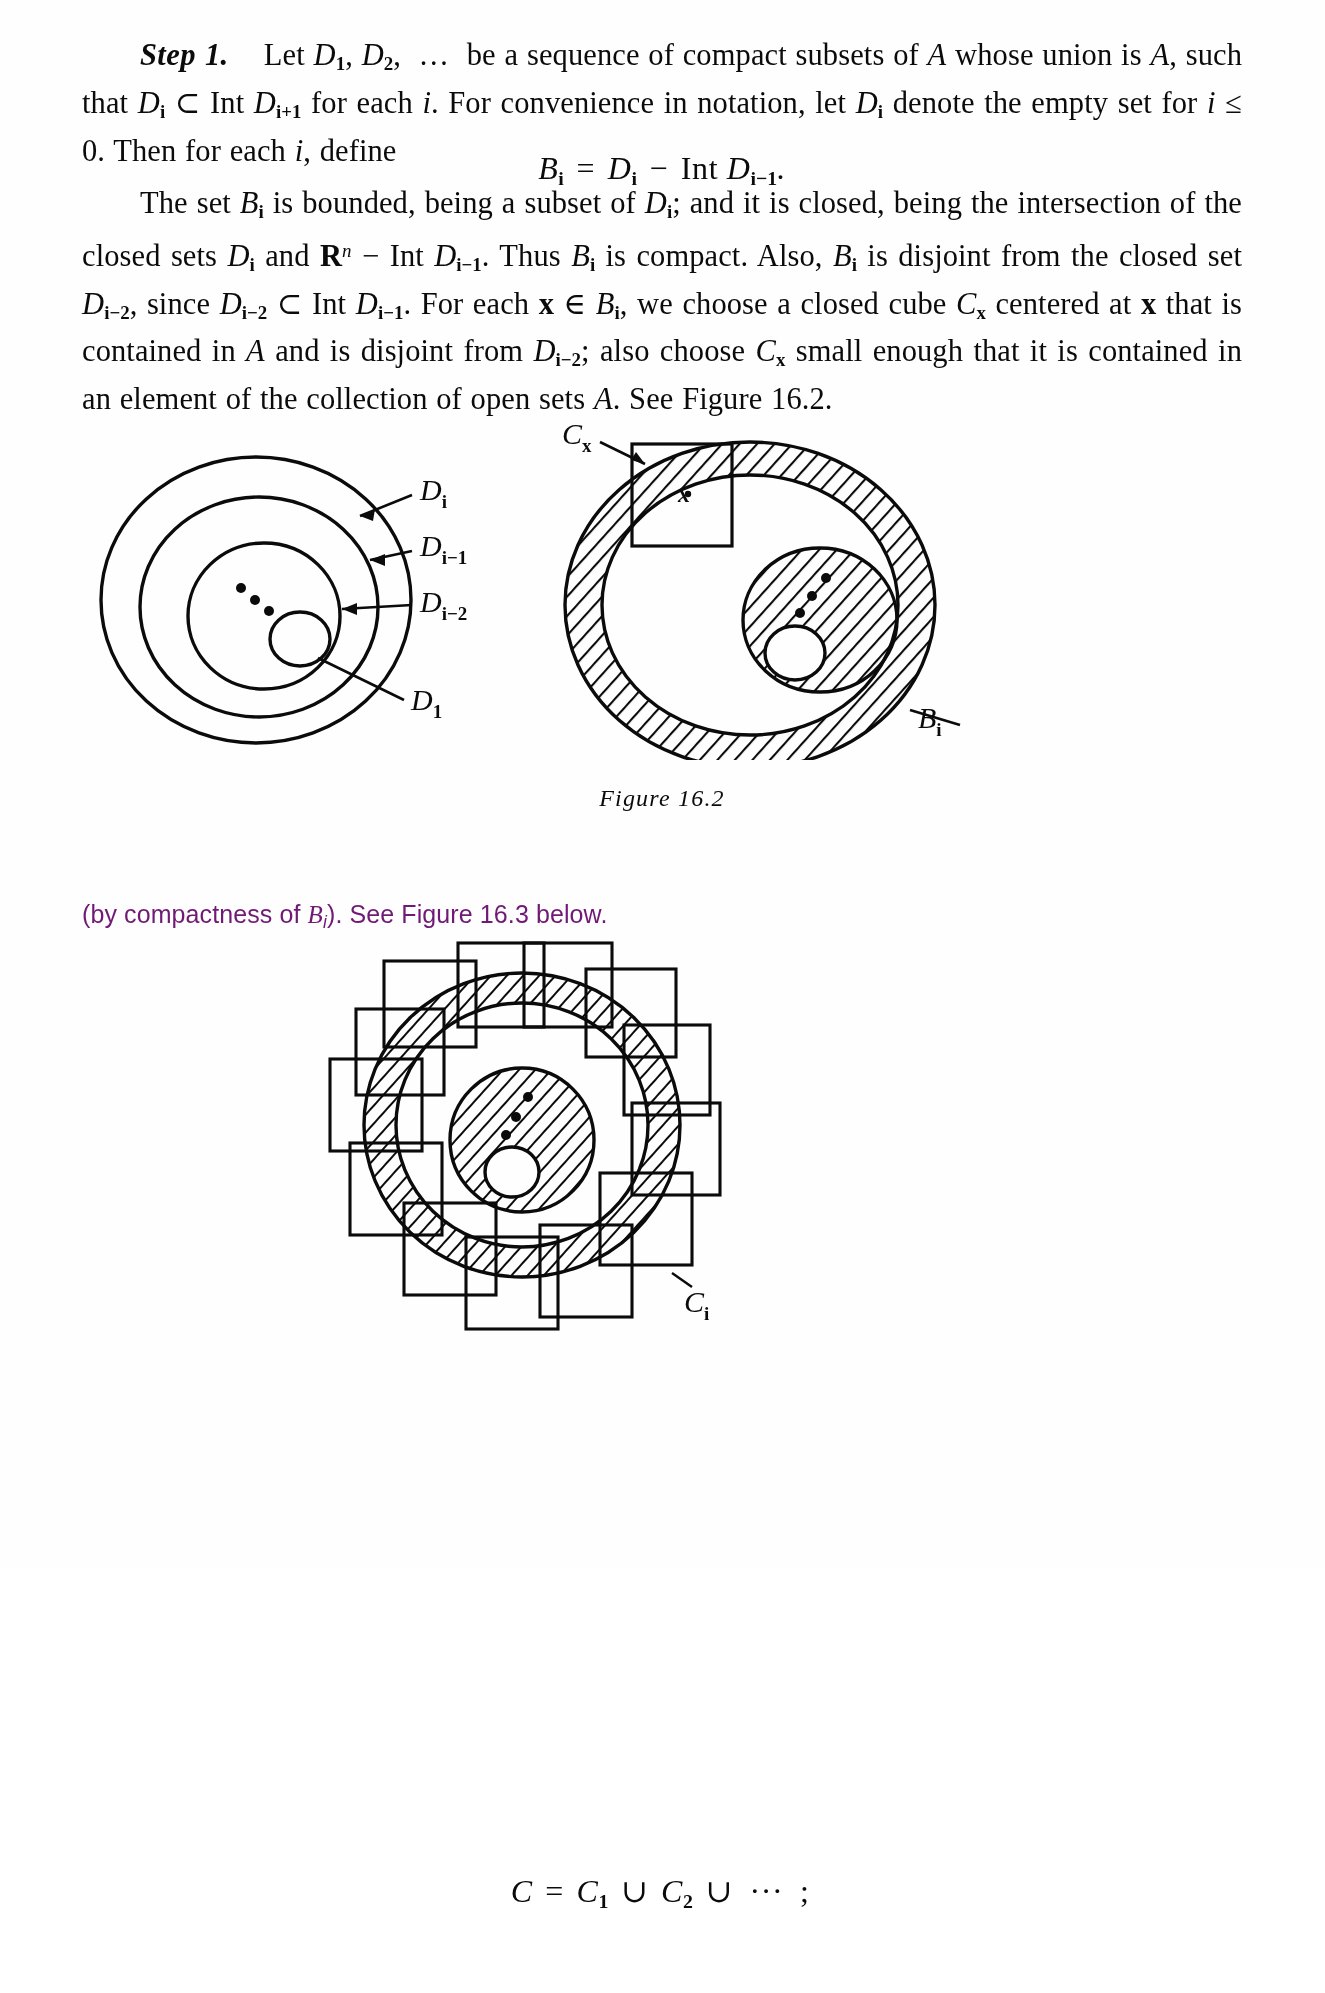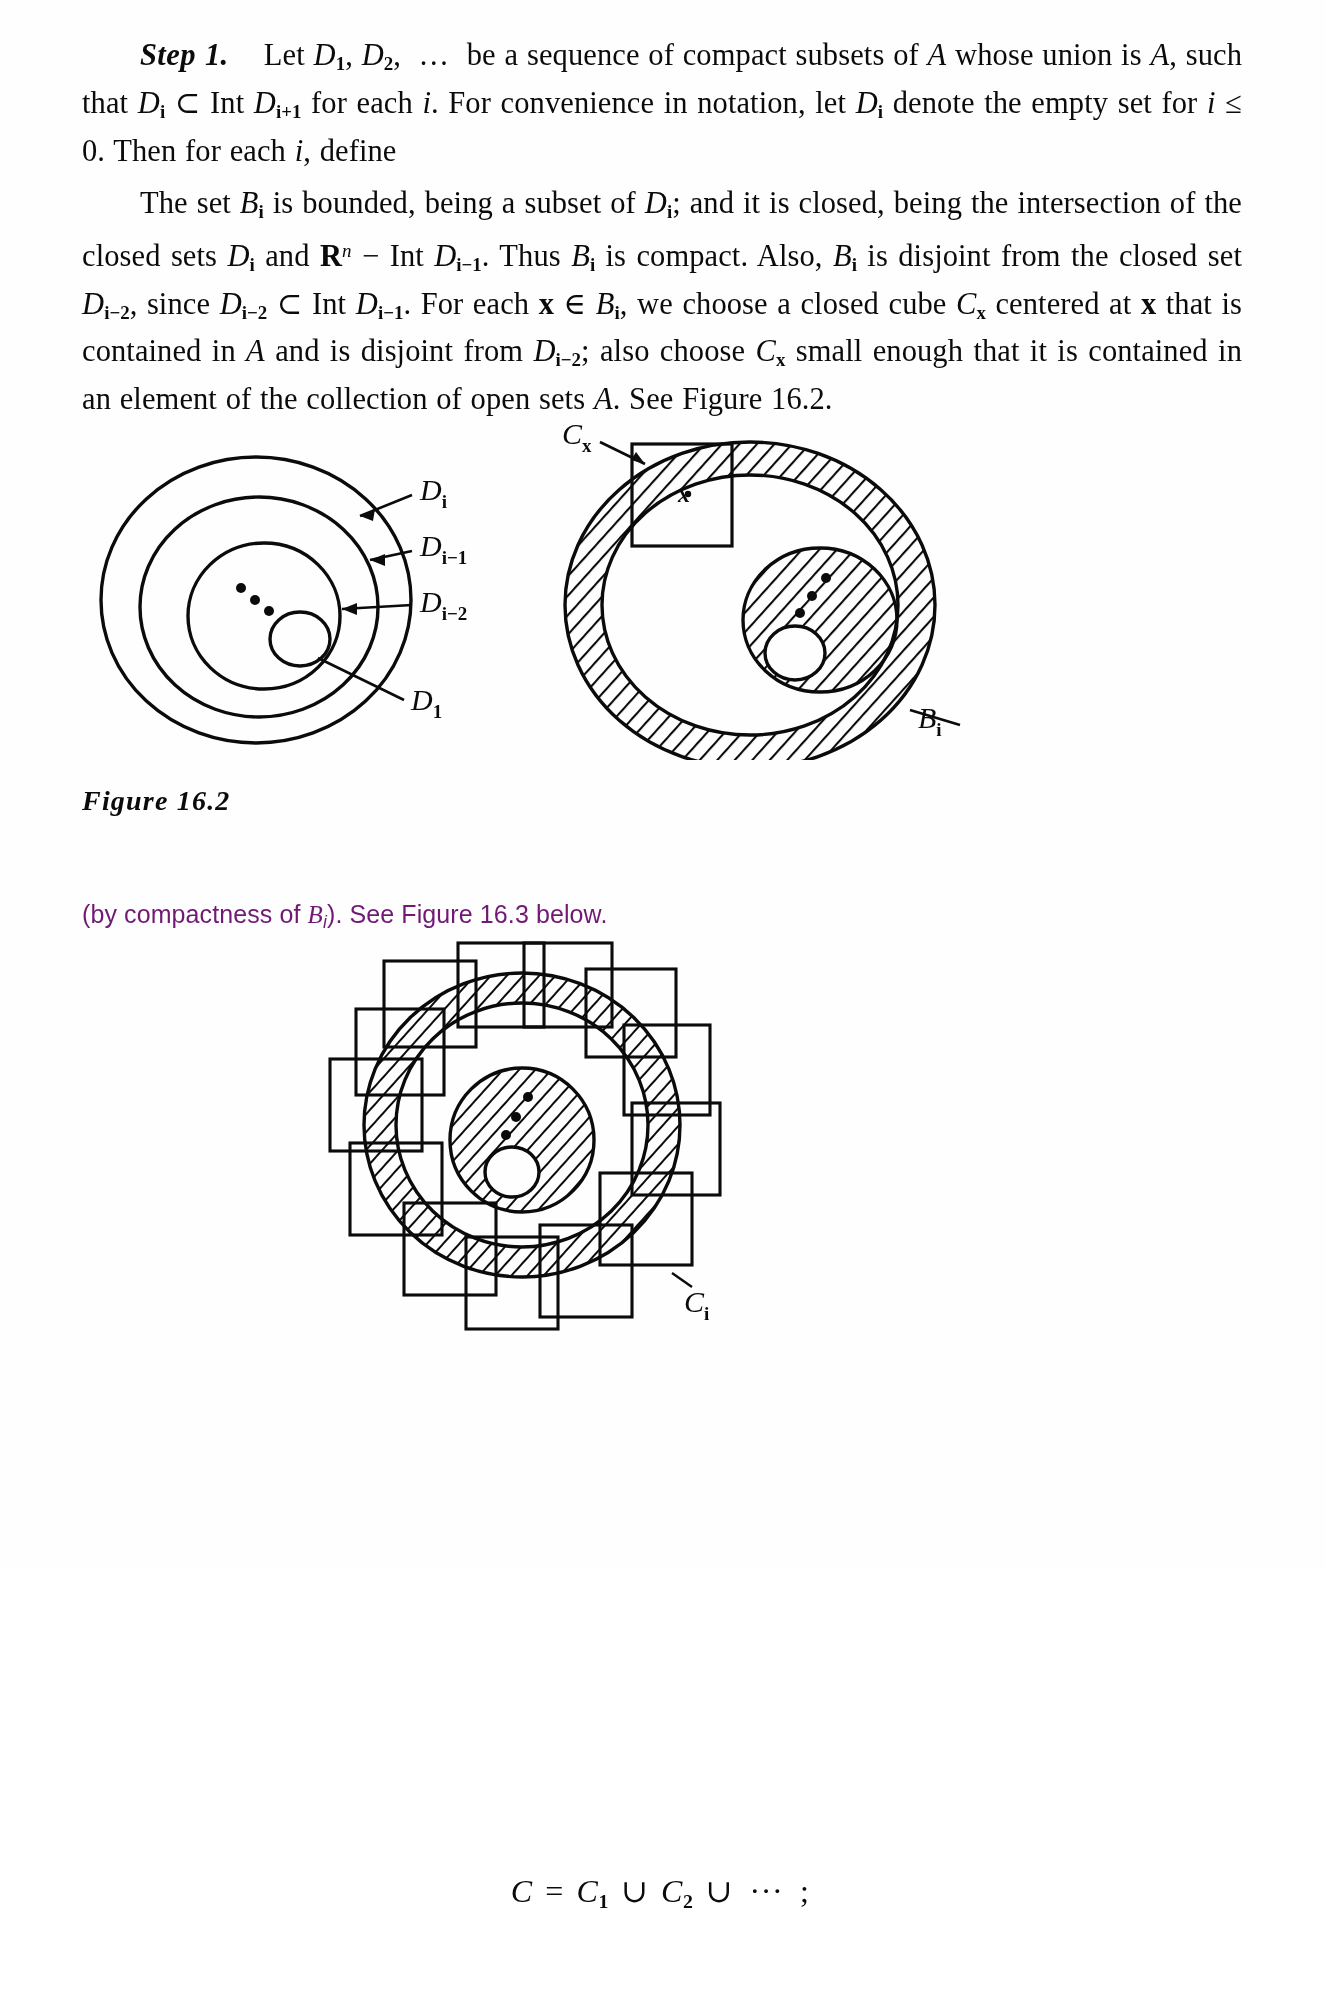--- a/index.html
+++ b/index.html
@@ -79,23 +79,24 @@
   .annot {
     font-family: "Liberation Sans", "DejaVu Sans", sans-serif;
     font-size: 25px;
     line-height: 32px;
     color: #701a75;
     letter-spacing: 0.1px;
   }
 
   .figcaption {
     font-style: italic;
-    font-weight: 700;
-    font-size: 28px;
+    font-weight: 400;
+    font-size: 24px;
     letter-spacing: 1.2px;
+    text-align: center;
   }
 
   
   .figwrap { position: absolute; }
   svg { display: block; }
   .lbl {
     font-family: "Liberation Serif", serif;
     font-style: italic;
     font-size: 30px;
   }
@@ -113,20 +114,25 @@
 
   <div class="textcol" style="top:36px;">
     <p class="para indent">
       <span class="stepname">Step 1.</span>
       &nbsp;&nbsp; Let <i class="mv">D</i><sub class="sb">1</sub>, <i class="mv">D</i><sub class="sb">2</sub>, &nbsp;…&nbsp; be a sequence of compact subsets of <i class="mv">A</i> whose
       union is <i class="mv">A</i>, such that <i class="mv">D</i><sub class="sb">i</sub> ⊂ <span class="rom" style="font-style:normal">Int</span> <i class="mv">D</i><sub class="sb">i+1</sub> for each <i class="mv">i</i>. For convenience in notation,
       let <i class="mv">D</i><sub class="sb">i</sub> denote the empty set for <i class="mv">i</i> ≤ 0. Then for each <i class="mv">i</i>, define
     </p>
   </div>
 
+  <div class="textcol" style="top:150px;">
+    <p class="displayeq">
+      <i class="mv">B</i><sub class="sb">i</sub> <span class="op">=</span> <i class="mv">D</i><sub class="sb">i</sub> <span class="op">−</span> <span class="rom">Int</span> <i class="mv">D</i><sub class="sb">i−1</sub>.
+    </p>
+  </div>
 
   <div class="textcol" style="top:184px;">
     <p class="para indent">
       The set <i class="mv">B</i><sub class="sb">i</sub> is bounded, being a subset of <i class="mv">D</i><sub class="sb">i</sub>; and it is closed, being the
       intersection of the closed sets <i class="mv">D</i><sub class="sb">i</sub> and <span class="bfup">R</span><sup class="sp">n</sup> − <span style="font-style:normal">Int</span> <i class="mv">D</i><sub class="sb">i−1</sub>. Thus <i class="mv">B</i><sub class="sb">i</sub> is compact.
       Also, <i class="mv">B</i><sub class="sb">i</sub> is disjoint from the closed set <i class="mv">D</i><sub class="sb">i−2</sub>, since <i class="mv">D</i><sub class="sb">i−2</sub> ⊂ <span style="font-style:normal">Int</span> <i class="mv">D</i><sub class="sb">i−1</sub>. For
       each <span class="bfup">x</span> ∈ <i class="mv">B</i><sub class="sb">i</sub>, we choose a closed cube <i class="mv">C</i><sub class="sb">x</sub> centered at <span class="bfup">x</span> that is contained in <i class="mv">A</i>
       and is disjoint from <i class="mv">D</i><sub class="sb">i−2</sub>; also choose <i class="mv">C</i><sub class="sb">x</sub> small enough that it is contained
       in an element of the collection of open sets <span class="scr">A</span>. See Figure 16.2.
     </p>

